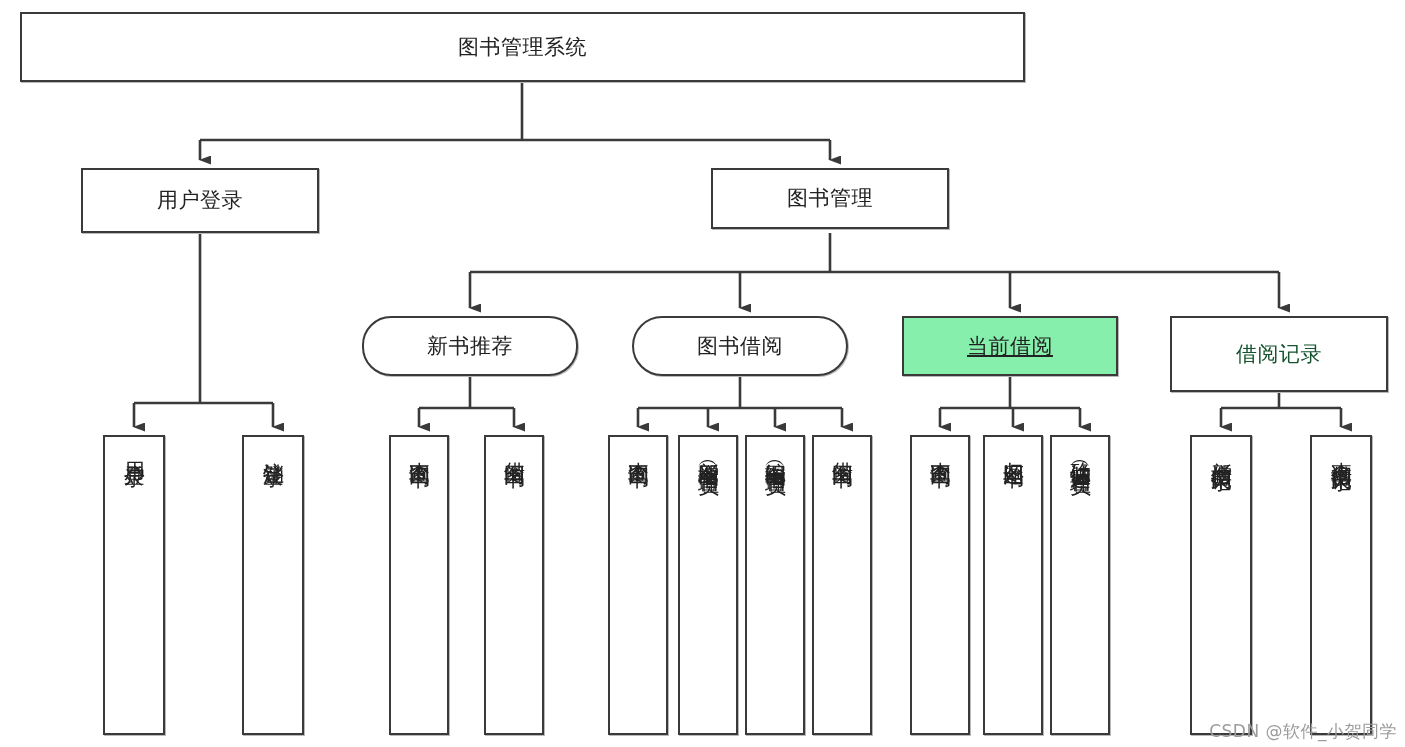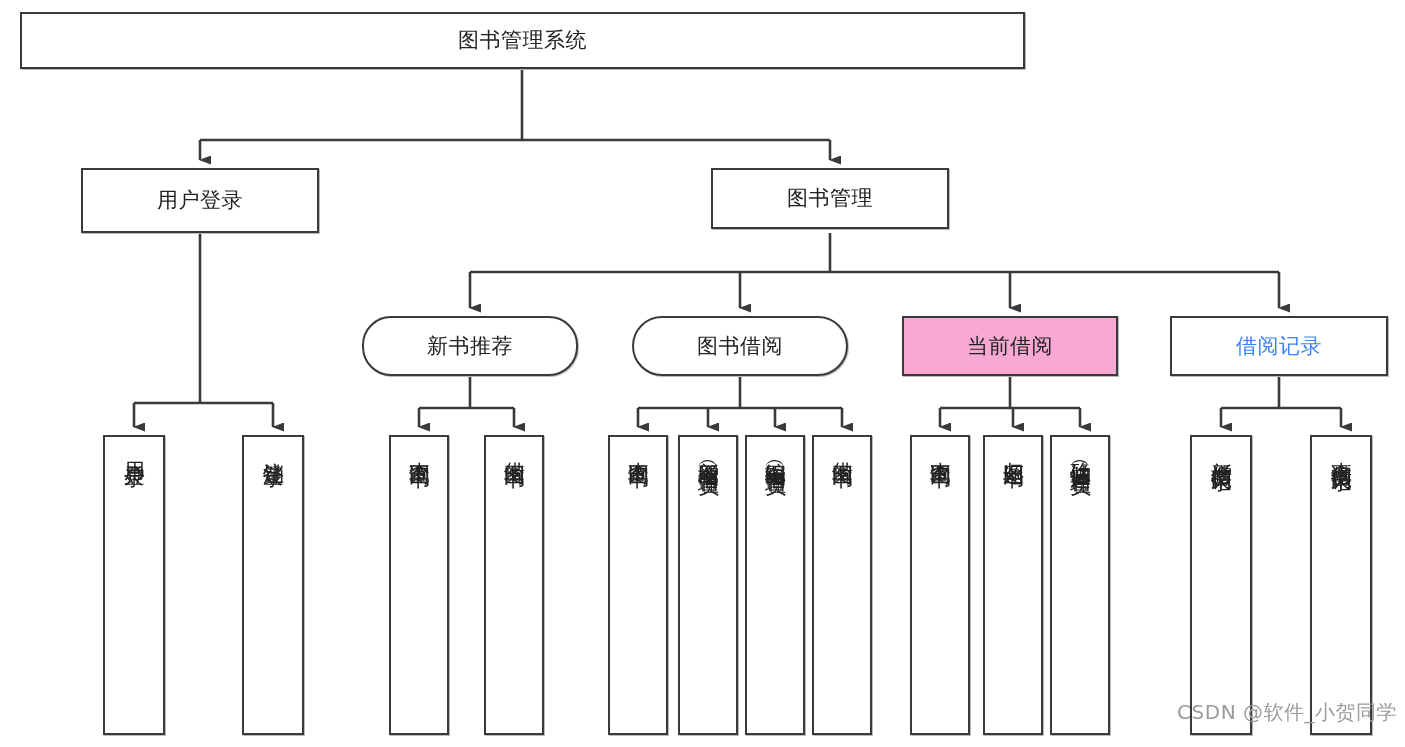--- a/index.html
+++ b/index.html
@@ -53,22 +53,22 @@
   .node.vert .label {
     writing-mode: vertical-rl;
     text-orientation: upright;
     font-size: 21px;
     line-height: 1.1;
     letter-spacing: 2px;
   }
   #watermark {
     position: absolute;
     right: 8px;
-    bottom: 21px;
-    font-size: 20px;
+    bottom: 4px;
+    font-size: 17px;
     color: #9b9b9b;
     white-space: nowrap;
     letter-spacing: 0.5px;
     pointer-events: none;
   }
 </style>
 </head>
 <body>
 
 <div id="canvas">
@@ -117,39 +117,39 @@
       <path d="M1080,408 L1080,427" marker-end="url(#arrow)"></path>
 
       <path d="M1279,376 L1279,408"></path>
       <path d="M1221,408 L1341,408"></path>
       <path d="M1221,408 L1221,427" marker-end="url(#arrow)"></path>
       <path d="M1341,408 L1341,427" marker-end="url(#arrow)"></path>
     </g>
   </svg>
 
   <div id="nodes">
-      <div class="node horiz" style="left: 20px; top: 12px; width: 1005px; height: 57px; border-color: rgb(58, 58, 58); background: rgb(255, 255, 255); color: rgb(34, 34, 34);">
+      <div class="node horiz" style="left: 20px; top: 12px; width: 1005px; height: 70px; border-color: rgb(58, 58, 58); background: rgb(255, 255, 255); color: rgb(34, 34, 34);">
         <span class="label">图书管理系统</span>
       </div>
       <div class="node horiz" style="left: 81px; top: 168px; width: 238px; height: 65px; border-color: rgb(58, 58, 58); background: rgb(255, 255, 255); color: rgb(34, 34, 34);">
         <span class="label">用户登录</span>
       </div>
       <div class="node horiz" style="left: 711px; top: 168px; width: 238px; height: 61px; border-color: rgb(58, 58, 58); background: rgb(255, 255, 255); color: rgb(34, 34, 34);">
         <span class="label">图书管理</span>
       </div>
       <div class="node horiz" style="left: 362px; top: 316px; width: 216px; height: 60px; border-color: rgb(58, 58, 58); background: rgb(255, 255, 255); color: rgb(34, 34, 34); border-radius: 29px;">
         <span class="label">新书推荐</span>
       </div>
       <div class="node horiz" style="left: 632px; top: 316px; width: 216px; height: 60px; border-color: rgb(58, 58, 58); background: rgb(255, 255, 255); color: rgb(34, 34, 34); border-radius: 30px;">
         <span class="label">图书借阅</span>
       </div>
-      <div class="node horiz" style="left: 902px; top: 316px; width: 216px; height: 60px; border-color: rgb(58, 58, 58); background: #f9a8d4; color: rgb(34, 34, 34);">
+      <div class="node horiz" style="left: 902px; top: 316px; width: 216px; height: 60px; border-color: rgb(58, 58, 58); background: #86efac; color: rgb(34, 34, 34); text-decoration: underline;">
         <span class="label">当前借阅</span>
       </div>
-      <div class="node horiz" style="left: 1170px; top: 316px; width: 218px; height: 60px; border-color: rgb(58, 58, 58); background: rgb(255, 255, 255); color: #3b82f6;">
+      <div class="node horiz" style="left: 1170px; top: 316px; width: 218px; height: 76px; border-color: rgb(58, 58, 58); background: rgb(255, 255, 255); color: #14532d;">
         <span class="label">借阅记录</span>
       </div>
       <div class="node vert" style="left: 103px; top: 435px; width: 62px; height: 300px; border-color: rgb(58, 58, 58); background: rgb(255, 255, 255); color: rgb(34, 34, 34);">
         <span class="label">用户登录</span>
       </div>
       <div class="node vert" style="left: 242px; top: 435px; width: 62px; height: 300px; border-color: rgb(58, 58, 58); background: rgb(255, 255, 255); color: rgb(34, 34, 34);">
         <span class="label">注销登录</span>
       </div>
       <div class="node vert" style="left: 389px; top: 435px; width: 60px; height: 300px; border-color: rgb(58, 58, 58); background: rgb(255, 255, 255); color: rgb(34, 34, 34);">
         <span class="label">查询图书</span>

